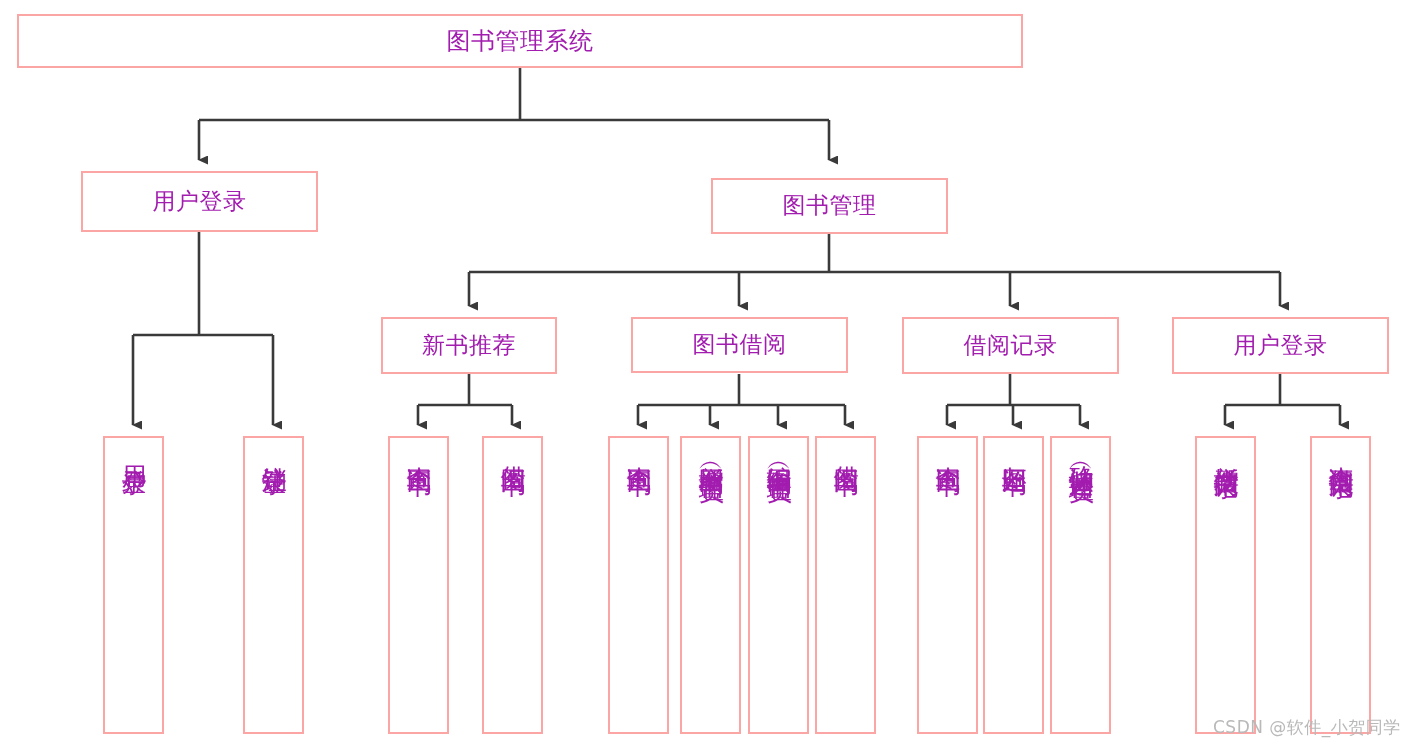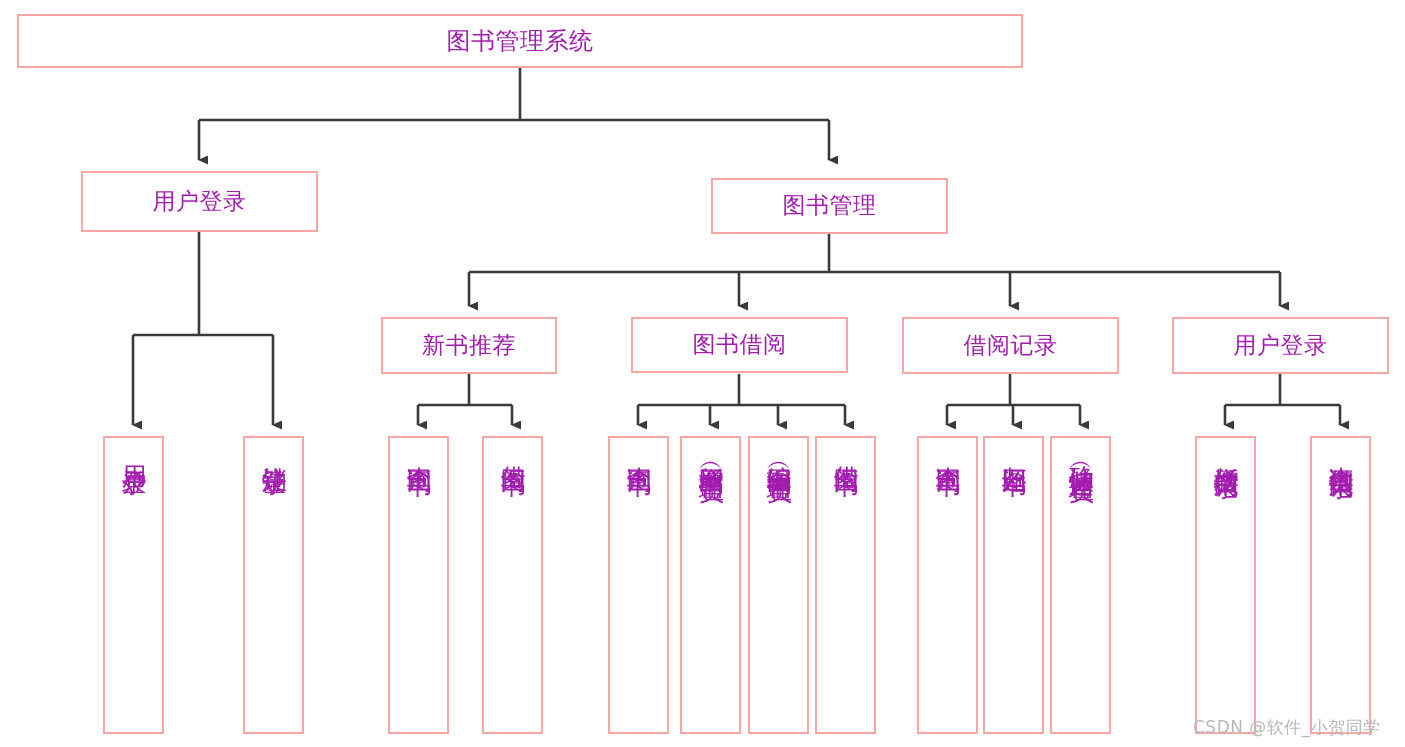--- a/index.html
+++ b/index.html
@@ -55,20 +55,21 @@
     letter-spacing: 2px;
     line-height: 1.05;
   }
   .node.root .node-label { font-size: 24px; }
   .watermark {
     position: absolute;
     font-size: 17px;
     color: #b9b9b9;
     white-space: nowrap;
     letter-spacing: 0.5px;
+    margin-left: 20px;
   }
 </style>
 </head>
 <body>
 
 <div id="canvas">
 
   <svg id="svg-layer" viewBox="0 0 1405 747">
     <defs>
       <marker id="arrow" markerWidth="9" markerHeight="10" refX="4.5" refY="9" orient="auto" markerUnits="userSpaceOnUse">

